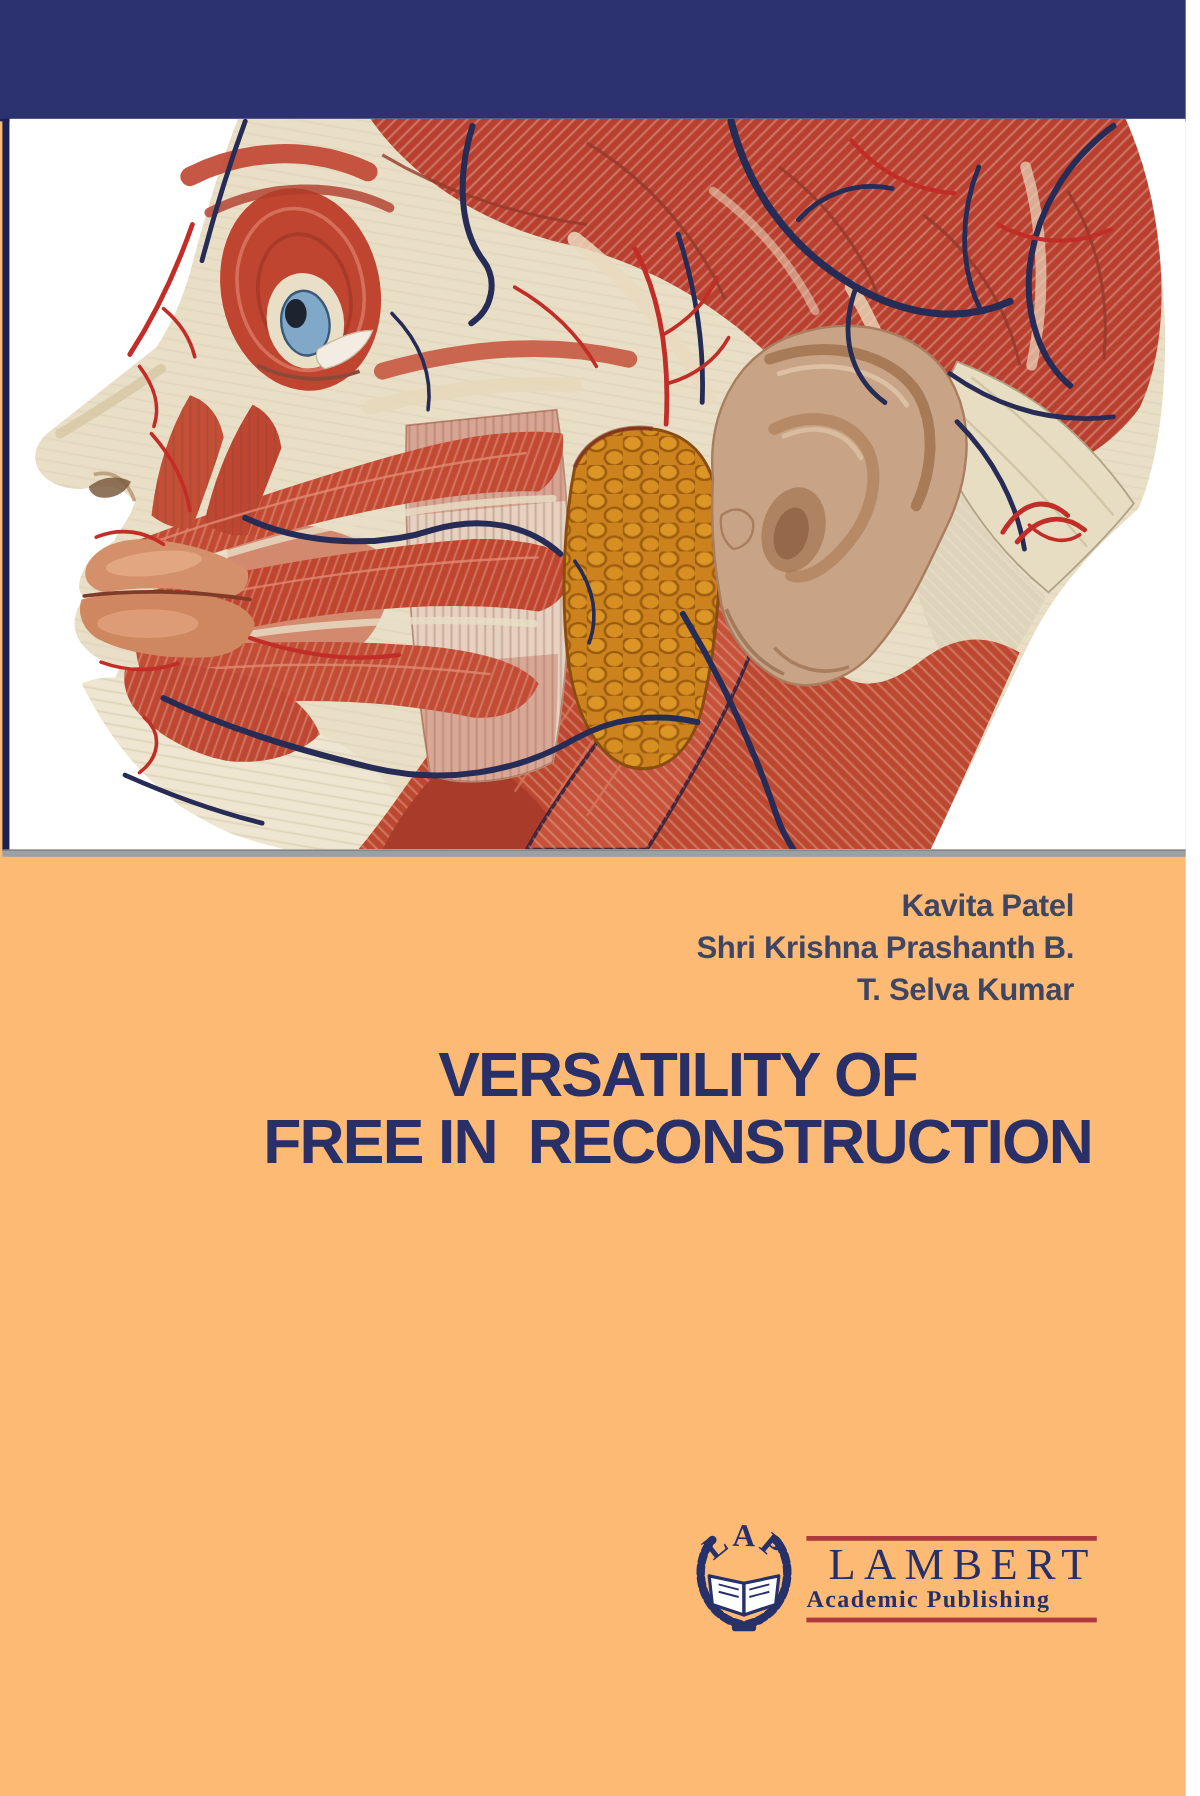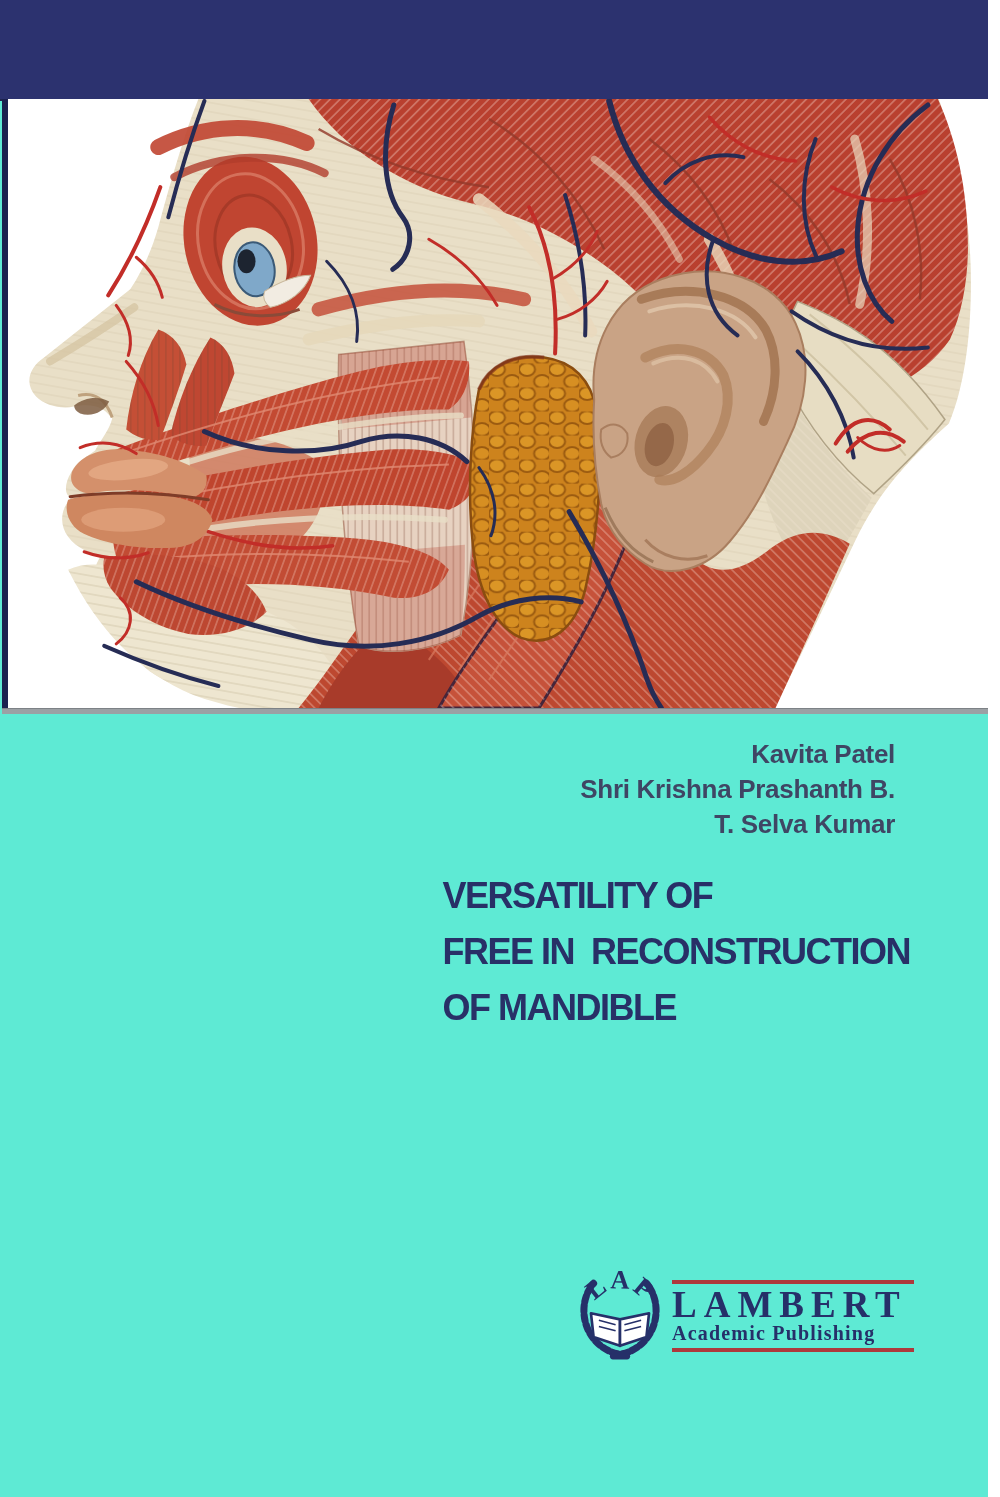--- a/index.html
+++ b/index.html
@@ -1,35 +1,35 @@
 <!DOCTYPE html>
 <html><head>
 <meta charset="utf-8">
 <style>
   html,body{margin:0;padding:0;background:#ffffff;}
-  .cover{position:relative;width:988px;height:1497px;background:#5eead4;overflow:hidden;
+  .cover{position:relative;width:988px;height:1497px;background:#fdba74;overflow:hidden;
          font-family:"Liberation Sans",sans-serif;}
   .top-band{position:absolute;left:0;top:0;width:1000px;height:99px;background:#2c326f;
             border-bottom:2px solid #20264f;}
   .photo-left-border{position:absolute;left:2px;top:99px;width:6px;height:610px;background:#1b2150;}
   .photo-area{position:absolute;left:8px;top:99px;width:992px;height:609px;background:#ffffff;overflow:hidden;}
   .photo-area svg{display:block;width:100%;height:100%;}
   .photo-bottom-border{position:absolute;left:2px;top:708px;width:998px;height:5px;
             background:#9ba0a4;border-top:1px solid #7d8286;}
   .authors{position:absolute;top:737px;right:93px;text-align:right;color:#3f4664;
            font-size:26px;line-height:35px;font-weight:bold;letter-spacing:-0.3px;}
-  .book-title{position:absolute;top:868px;right:78px;text-align:left;color:#283067;
-           font-size:36px;line-height:56px;font-weight:bold;letter-spacing:-1.5px;}
+  .book-title{position:absolute;top:868px;right:78px;text-align:center;color:#283067;
+           font-size:52px;line-height:56px;font-weight:bold;letter-spacing:-1.5px;}
   .book-title div{white-space:pre;}
   .publisher{position:absolute;left:576px;top:1268px;display:flex;align-items:flex-start;}
   .emblem{width:88px;height:94px;}
   .pub-text{margin-left:8px;margin-top:12px;width:242px;border-top:4px solid #ae393c;
             border-bottom:4px solid #ae393c;padding:2px 0 4px;}
-  .pub-name{font-family:"Liberation Serif",serif;font-weight:bold;color:#263069;
-            font-size:37px;line-height:37px;letter-spacing:7px;text-align:left;}
+  .pub-name{font-family:"Liberation Serif",serif;font-weight:normal;color:#263069;
+            font-size:37px;line-height:37px;letter-spacing:7px;text-align:right;}
   .pub-sub{font-family:"Liberation Serif",serif;font-weight:bold;color:#263069;
             font-size:20px;line-height:21px;letter-spacing:1.2px;text-align:left;}
 </style>
 </head>
 <body>
 
 <div class="cover">
 
   <div class="top-band"></div>
   <div class="photo-left-border"></div>
@@ -293,21 +293,20 @@
 
   <div class="authors">
     <div>Kavita Patel</div>
     <div>Shri Krishna Prashanth B.</div>
     <div>T. Selva Kumar</div>
   </div>
 
   <div class="book-title">
     <div>VERSATILITY OF</div>
     <div>FREE IN  RECONSTRUCTION</div>
-    <div>OF MANDIBLE</div>
   </div>
 
   <div class="publisher">
     <svg class="emblem" viewBox="0 0 100 106">
       <path d="M47,97 C25,92 9,72 9,48 C9,36 13,25 20,17" fill="none" stroke="#263069" stroke-width="8" stroke-dasharray="7 4" stroke-linecap="round"></path>
       <path d="M53,97 C75,92 91,72 91,48 C91,36 87,25 80,17" fill="none" stroke="#263069" stroke-width="8" stroke-dasharray="7 4" stroke-linecap="round"></path>
       <path d="M42,100 L58,100" stroke="#263069" stroke-width="7" stroke-linecap="round"></path>
       <path id="lapArc" d="M20,42 A33,33 0 0 1 80,42" fill="none"></path>
       <text font-family="Liberation Serif, serif" font-weight="bold" font-size="30" fill="#263069" letter-spacing="2" text-anchor="middle">
         <textPath href="#lapArc" startOffset="50%">LAP</textPath>

